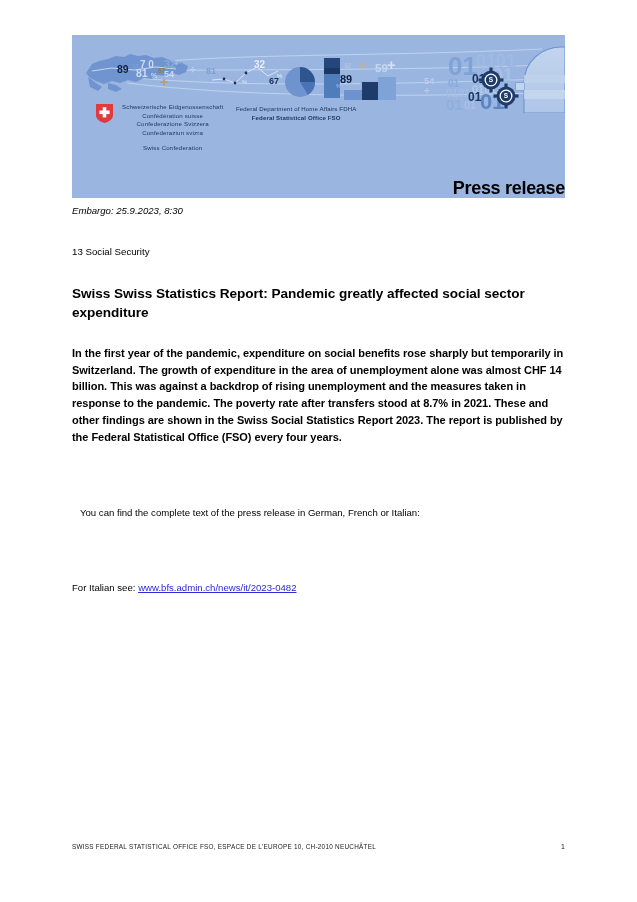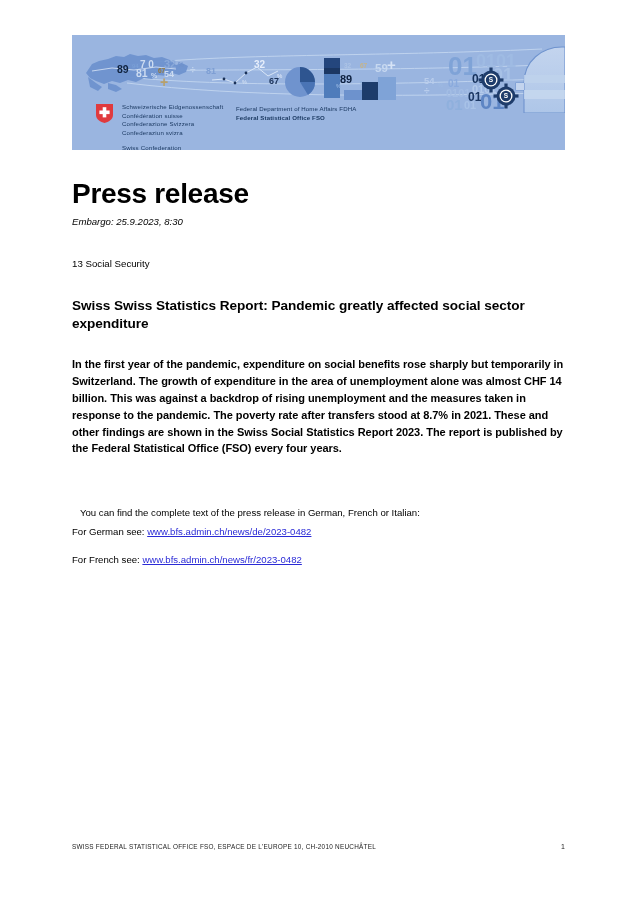--- a/index.html
+++ b/index.html
@@ -23,23 +23,24 @@
     height: 902px;
     background: #ffffff;
   }
 
   
   .banner {
     position: absolute;
     left: 72px;
     top: 35px;
     width: 493px;
-    height: 115px;
+    height: 163px;
     background: #9ab5e0;
     overflow: hidden;
+    text-align: center;
   }
   .banner-art {
     position: absolute;
     left: 0; top: 0;
     width: 493px;
     height: 78px;
     overflow: hidden;
   }
   .banner-art svg { display: block; }
 
@@ -80,25 +81,26 @@
 
   
   .content {
     position: absolute;
     left: 72px;
     top: 178px;
     width: 493px;
   }
 
   .press-release-title {
-    font-size: 28px;
+    font-size: 18px;
     font-weight: bold;
     line-height: 1.15;
     letter-spacing: -0.3px;
     margin: 0;
+    text-align: right;
   }
   .embargo {
     font-size: 9.6px;
     line-height: 1.3;
     margin: 6px 0 0 0;
     font-style: italic;
   }
 
   .cat-block {
     margin-top: 28px;
@@ -347,28 +349,25 @@
     <div class="cat-block">
       <p class="cat-number">13 Social Security</p>
     </div>
 
     <h2 class="headline">Swiss Swiss Statistics Report: Pandemic greatly affected social sector expenditure</h2>
 
     <p class="lead">In the first year of the pandemic, expenditure on social benefits rose sharply but temporarily in Switzerland. The growth of expenditure in the area of unemployment alone was almost CHF 14 billion. This was against a backdrop of rising unemployment and the measures taken in response to the pandemic. The poverty rate after transfers stood at 8.7% in 2021. These and other findings are shown in the Swiss Social Statistics Report 2023. The report is published by the Federal Statistical Office (FSO) every four years.</p>
 
     <p class="links-intro">You can find the complete text of the press release in German, French or Italian:</p>
 
-    <div class="link-row r1">
-      <span>For German see: </span><a href="#">www.bfs.admin.ch/news/de/2023-0482</a>
-    </div>
-
-    <div class="link-row r2">
-      <span>For French see: </span><a href="#">www.bfs.admin.ch/news/fr/2023-0482</a>
-    </div>
-
+
+
+    <div class="link-row r3">
+      <span>For Italian see: </span><a href="#">www.bfs.admin.ch/news/it/2023-0482</a>
+    </div>
   </div>
 
   <div class="footer">
     <span>SWISS FEDERAL STATISTICAL OFFICE FSO, ESPACE DE L'EUROPE 10, CH-2010 NEUCHÂTEL</span>
     <span class="footer-page-no">1</span>
   </div>
 
 </div>
 
 </body></html>

